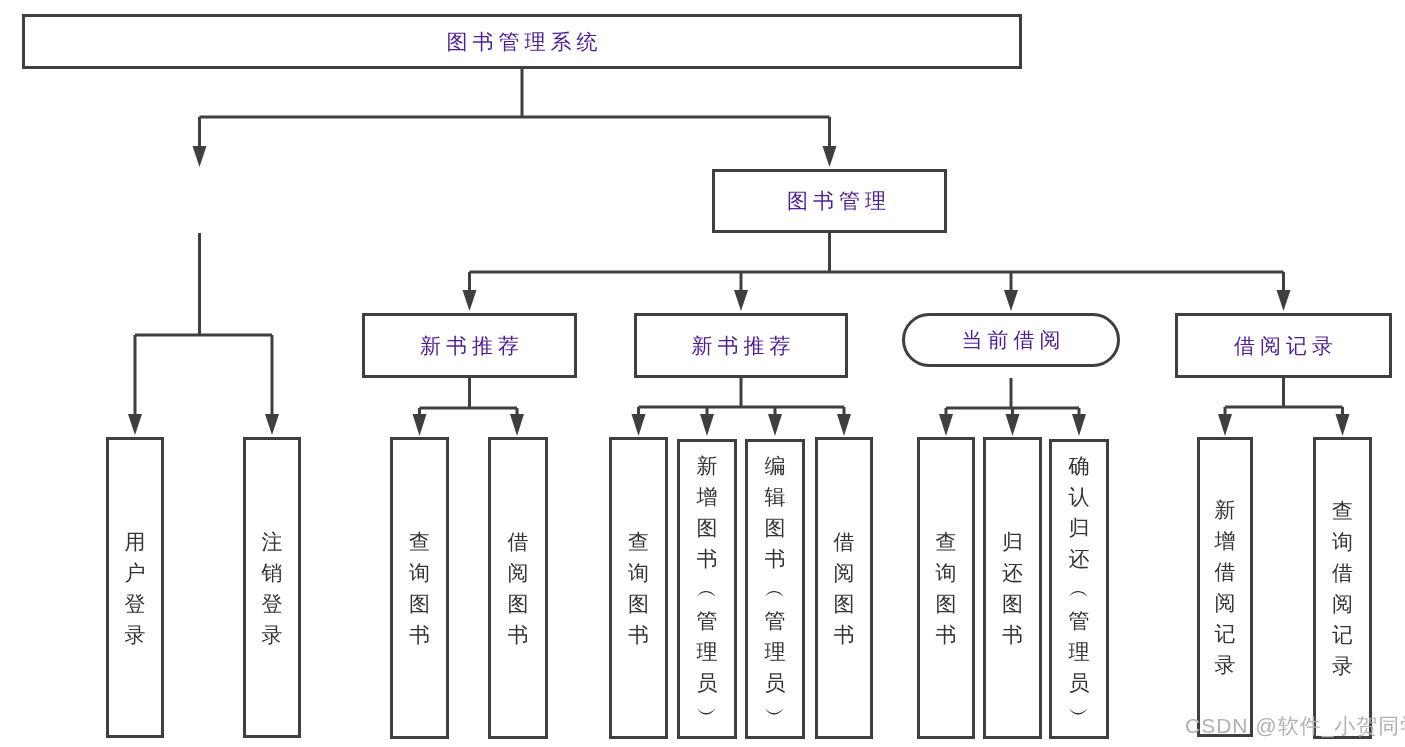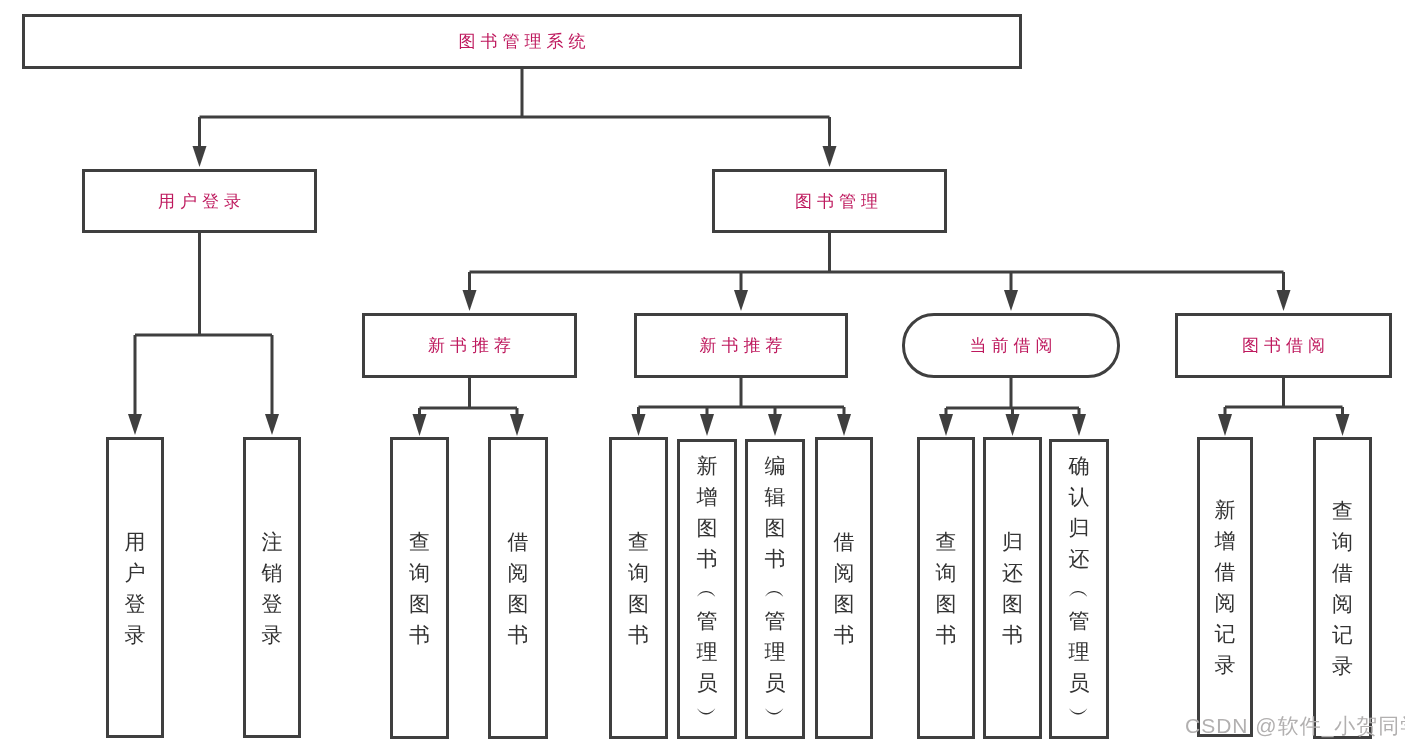--- a/index.html
+++ b/index.html
@@ -17,25 +17,25 @@
     position:absolute;
     box-sizing:border-box;
     border:3px solid #3f3f3f;
     background:#fff;
     display:flex;
     align-items:center;
     justify-content:center;
     color:#333333;
   }
   .node.h .hlabel{
-    font-size:17px;
+    font-size:21px;
     letter-spacing:5px;
     text-indent:5px;
     white-space:nowrap;
-    color:#be185d;
+    color:#4c1d95;
   }
   .node.v{flex-direction:column;}
   .vtext{display:flex;flex-direction:column;align-items:center;}
   .vchar{
     font-size:21px;
     line-height:31px;
     height:31px;
     text-align:center;
     color:#333333;
   }
@@ -87,38 +87,35 @@
 
     <path d="M1283.5 378 V407 M1225 407 H1342.5 M1225 407 V415 M1342.5 407 V415"></path>
     <polygon points="1218,414 1232,414 1225,436"></polygon>
     <polygon points="1335.5,414 1349.5,414 1342.5,436"></polygon>
   </svg>
 
   <div class="node h" style="left:22px;top:14px;width:1000px;height:55px;">
     <span class="hlabel">图书管理系统</span>
   </div>
 
-  <div class="node h" style="left:82px;top:169px;width:235px;height:64px;">
-    <span class="hlabel">用户登录</span>
-  </div>
   <div class="node h" style="left:712px;top:169px;width:235px;height:64px;padding-left:14px;">
     <span class="hlabel">图书管理</span>
   </div>
 
   <div class="node h" style="left:362px;top:313px;width:215px;height:65px;">
     <span class="hlabel">新书推荐</span>
   </div>
   <div class="node h" style="left:634px;top:313px;width:214px;height:65px;">
     <span class="hlabel">新书推荐</span>
   </div>
-  <div class="node h" style="left:902px;top:313px;width:218px;height:65px;border-radius:32px;">
+  <div class="node h" style="left:902px;top:313px;width:218px;height:54px;border-radius:32px;">
     <span class="hlabel">当前借阅</span>
   </div>
   <div class="node h" style="left:1175px;top:313px;width:217px;height:65px;">
-    <span class="hlabel">图书借阅</span>
+    <span class="hlabel">借阅记录</span>
   </div>
 
   <div class="node v" style="left:106px;top:437px;width:58px;height:301px;">
     <div class="vtext">
         <div class="vchar">用</div>
         <div class="vchar">户</div>
         <div class="vchar">登</div>
         <div class="vchar">录</div>
       </div>
   </div>

